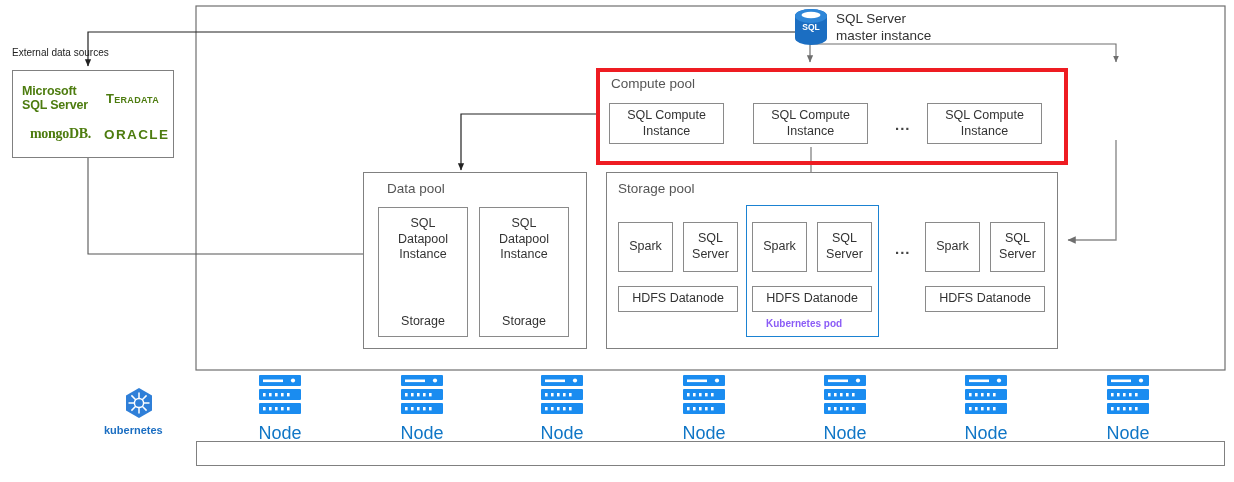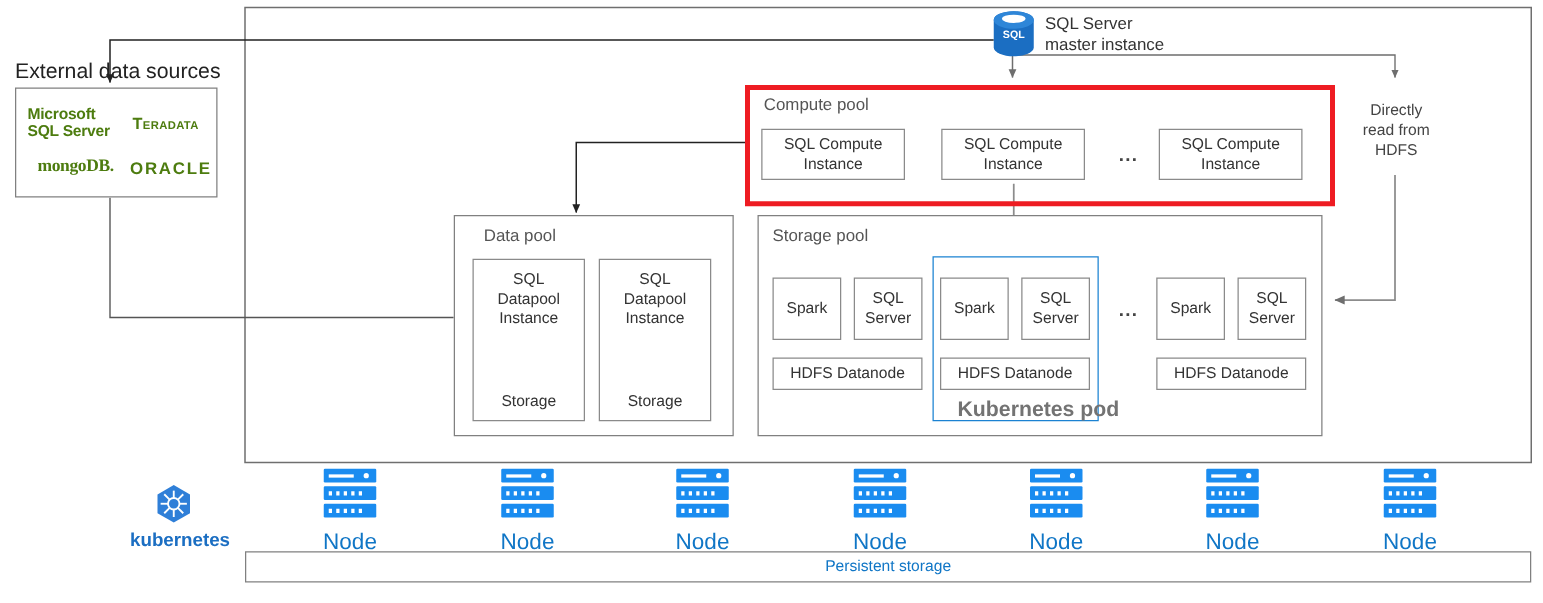--- a/index.html
+++ b/index.html
@@ -4,31 +4,31 @@
 <style>
   html,body{margin:0;padding:0;background:#ffffff;}
   body{font-family:"Liberation Sans","DejaVu Sans",sans-serif;color:#333333;}
   #stage{position:relative;width:1234px;height:482px;overflow:hidden;background:#fff;}
   #svg-layer{position:absolute;left:0;top:0;width:1234px;height:482px;}
   .abs{position:absolute;box-sizing:border-box;}
   .box{border:1px solid #808080;background:#ffffff;}
   .lbl{position:absolute;box-sizing:border-box;display:flex;align-items:center;justify-content:center;text-align:center;line-height:1.18;}
   .pool-title{position:absolute;font-size:13.5px;color:#555;white-space:nowrap;}
   .cell{border:1px solid #8a8a8a;background:#fff;display:flex;align-items:center;justify-content:center;text-align:center;font-size:12.5px;color:#333;line-height:1.25;box-sizing:border-box;}
-  .ext-title{position:absolute;font-size:17px;color:#222;white-space:nowrap;}
+  .ext-title{position:absolute;font-size:10px;color:#222;white-space:nowrap;}
   .logo{position:absolute;color:#4d7c0f;white-space:nowrap;}
   .ms-logo{font-size:12.5px;font-weight:bold;line-height:1.12;letter-spacing:-0.2px;}
   .teradata{font-size:13px;font-weight:bold;letter-spacing:0.3px;font-variant:small-caps;}
   .mongo{font-family:"Liberation Serif","DejaVu Serif",serif;font-size:14px;font-weight:bold;letter-spacing:-0.3px;}
   .oracle{font-size:13.5px;font-weight:bold;letter-spacing:1.4px;}
   .master-txt{position:absolute;font-size:13.5px;color:#333;line-height:1.26;white-space:nowrap;}
   .direct-txt{position:absolute;font-size:12.5px;color:#444;text-align:center;line-height:1.28;}
-  .kube-pod-lbl{position:absolute;font-size:17px;color:#737373;font-weight:bold;white-space:nowrap;}
+  .kube-pod-lbl{position:absolute;font-size:10px;color:#8b5cf6;font-weight:bold;white-space:nowrap;}
   .node-lbl{position:absolute;font-size:18px;color:#1076c6;text-align:center;white-space:nowrap;}
-  .kube-lbl{position:absolute;font-size:15px;color:#1b6ec2;font-weight:bold;text-align:left;white-space:nowrap;}
+  .kube-lbl{position:absolute;font-size:11px;color:#1b6ec2;font-weight:bold;text-align:left;white-space:nowrap;}
   .persist-lbl{position:absolute;font-size:12.5px;color:#1076c6;white-space:nowrap;}
   .ell{position:absolute;font-size:15px;font-weight:bold;color:#444;letter-spacing:1px;}
   .kpod{border:1.6px solid #1b82d2;background:transparent;}
   .redbox{border:4px solid #ee1c22;background:transparent;}
 </style>
 </head>
 <body>
 
 <div id="stage">
 
@@ -265,25 +265,20 @@
   </div>
   <div class="logo teradata" style="left:106px;top:91px;">Teradata</div>
   <div class="logo mongo" style="left:30px;top:126px;">mongoDB.</div>
   <div class="logo oracle" style="left:104px;top:127px;">ORACLE</div>
 
   <div class="abs" style="left:800px;top:21px;width:22px;height:12px;display:flex;align-items:center;justify-content:center;font-size:8.5px;color:#fff;font-weight:bold;">SQL</div>
   <div class="master-txt" style="left:836px;top:10px;">
     <span>SQL Server</span><br><span>master instance</span>
   </div>
 
-  <div class="direct-txt" style="left:1075px;top:80px;width:84px;">
-    <span>Directly</span><br>
-    <span>read from</span><br>
-    <span>HDFS</span>
-  </div>
 
   <div class="abs redbox" style="left:596px;top:68px;width:472px;height:97px;"></div>
   <div class="pool-title" style="left:611px;top:76px;">Compute pool</div>
   <div class="abs cell" style="left:609px;top:103px;width:115px;height:41px;">
     <span><span>SQL Compute</span><br><span>Instance</span></span>
   </div>
   <div class="abs cell" style="left:753px;top:103px;width:115px;height:41px;">
     <span><span>SQL Compute</span><br><span>Instance</span></span>
   </div>
   <div class="ell" style="left:895px;top:116px;">...</div>
@@ -340,17 +335,14 @@
 
   <div class="node-lbl" style="left:250px;top:423px;width:60px;">Node</div>
   <div class="node-lbl" style="left:392px;top:423px;width:60px;">Node</div>
   <div class="node-lbl" style="left:532px;top:423px;width:60px;">Node</div>
   <div class="node-lbl" style="left:674px;top:423px;width:60px;">Node</div>
   <div class="node-lbl" style="left:815px;top:423px;width:60px;">Node</div>
   <div class="node-lbl" style="left:956px;top:423px;width:60px;">Node</div>
   <div class="node-lbl" style="left:1098px;top:423px;width:60px;">Node</div>
 
   <div class="abs box" style="left:196px;top:441px;width:1029px;height:25px;"></div>
-  <div class="lbl" style="left:196px;top:441px;width:1029px;height:25px;">
-    <span class="persist-lbl" style="position:static;">Persistent storage</span>
-  </div>
 
 </div>
 
 </body></html>

